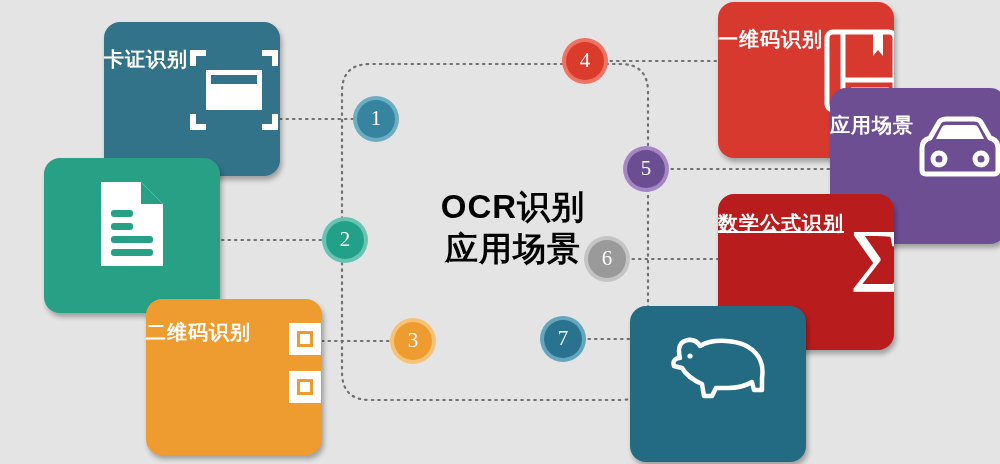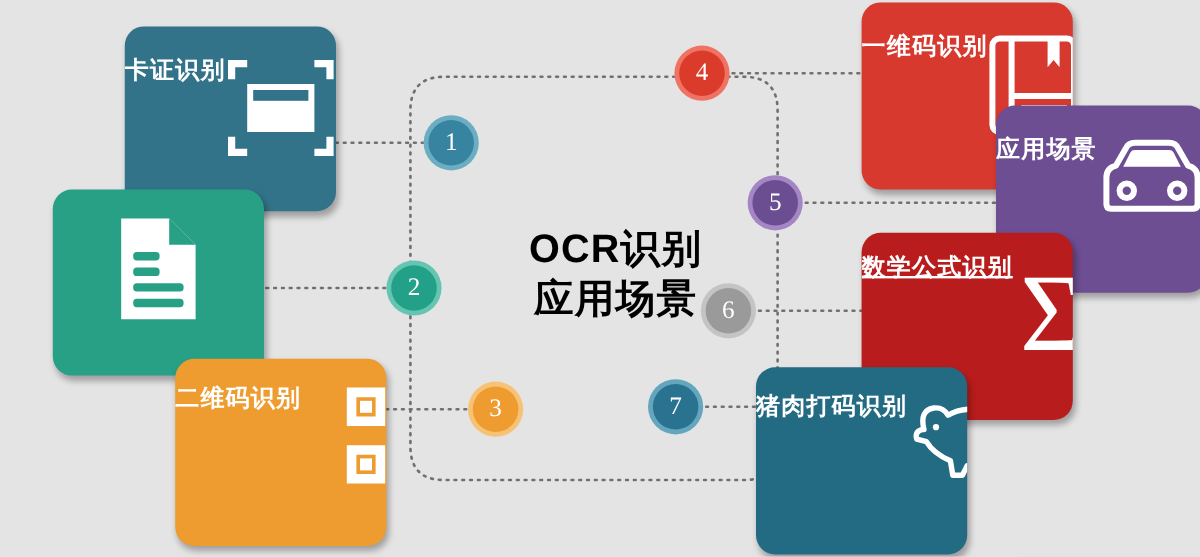--- a/index.html
+++ b/index.html
@@ -213,21 +213,20 @@
     <div class="card-label">数学公式识别</div>
     <div class="card-icon">
       <svg width="110" height="92" viewBox="0 0 110 92">
         <text x="6" y="80" font-family="'Liberation Serif','DejaVu Serif',serif" font-size="92" fill="#ffffff">Σ</text>
         <text x="62" y="74" font-family="'Liberation Serif','DejaVu Serif',serif" font-size="46" font-style="italic" fill="#ffffff">x</text>
       </svg>
     </div>
   </div>
 
   <div class="card" id="card-pig">
-    <div class="card-label">猪肉打码识别</div>
     <div class="card-icon">
       <svg width="104" height="76" viewBox="0 0 104 76">
         <g fill="none" stroke="#ffffff" stroke-width="4.5" stroke-linejoin="round" stroke-linecap="round">
           <path d="M14,30 Q10,14 22,12 Q30,11 34,18 Q44,12 60,13 Q82,14 92,28 Q98,37 96,50
                    L96,62 L88,62 L86,54 Q76,60 62,60 L50,60 L46,68 L38,68 L36,56
                    Q22,50 16,40 L8,38 Q6,32 12,30 Z"></path>
           <circle cx="24" cy="28" r="2.6" fill="#ffffff" stroke="none"></circle>
         </g>
       </svg>
     </div>

